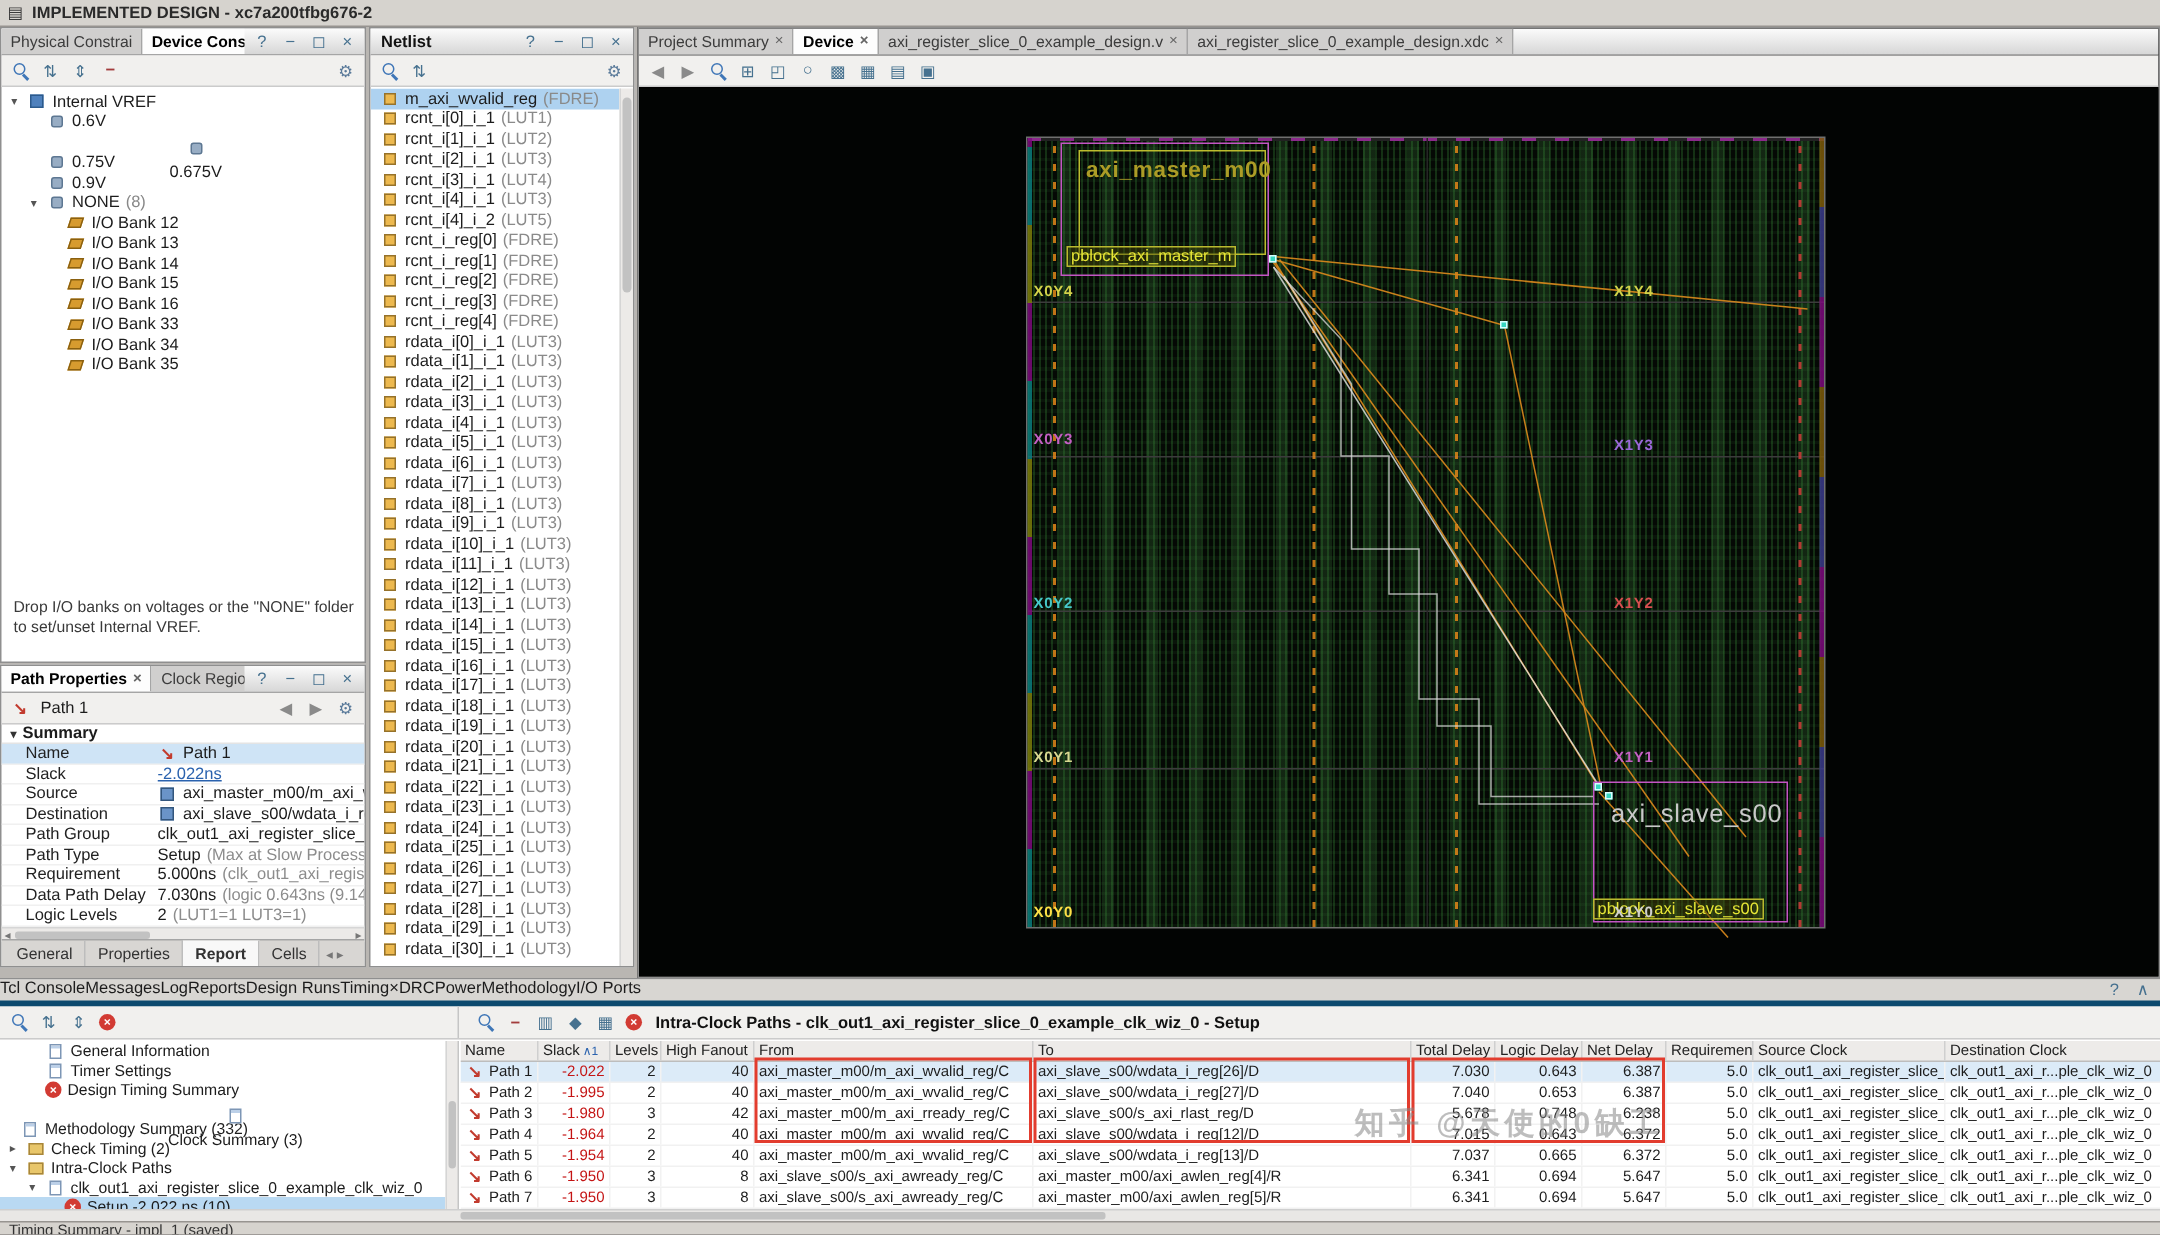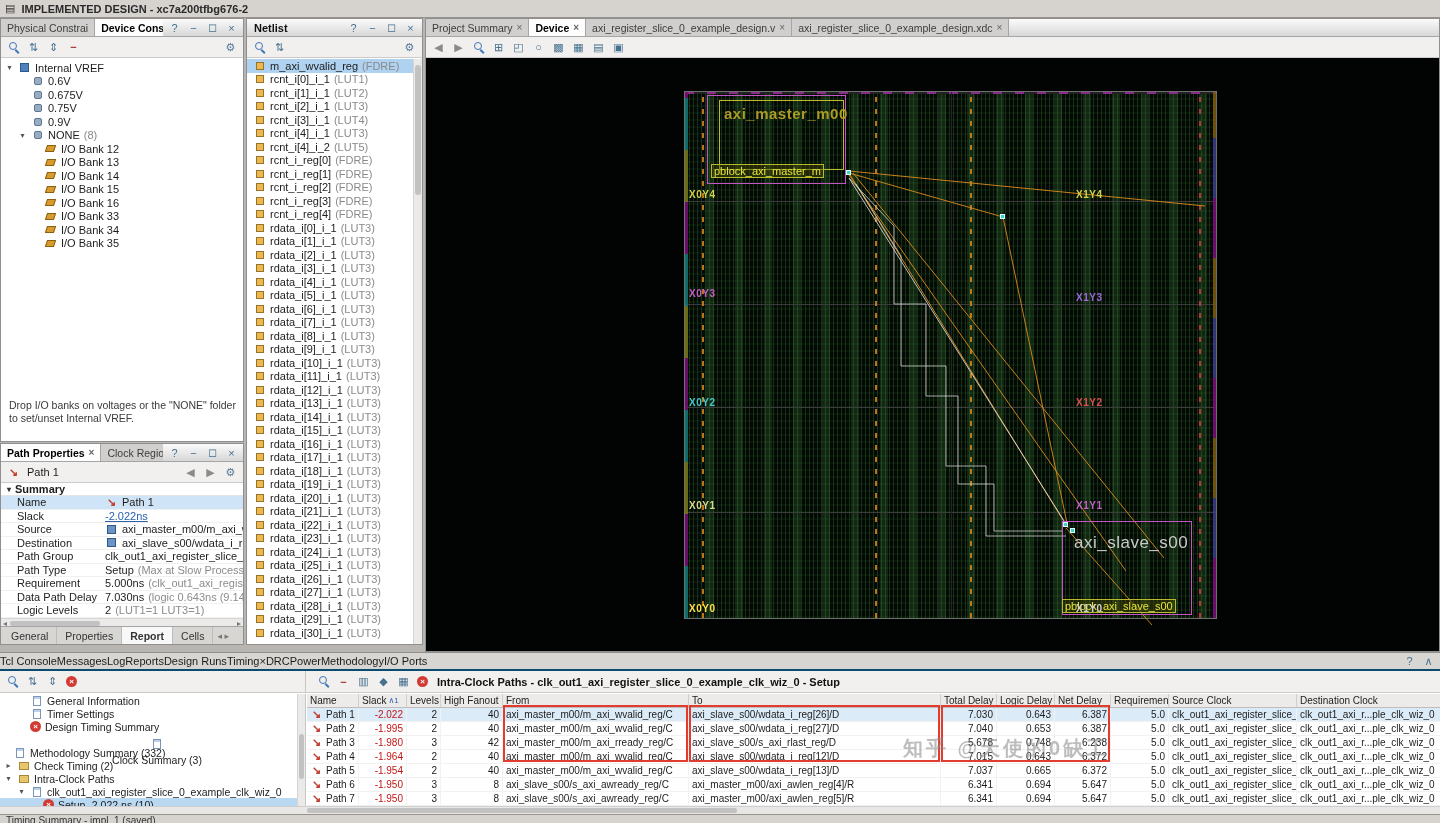--- a/index.html
+++ b/index.html
@@ -84,21 +84,21 @@
 #masterLabel{position:absolute;left:298px;top:46px;color:#ac9c26;font-size:15px;font-weight:bold;letter-spacing:.5px}
 #masterPbLabel{left:285px;top:105px}
 #slavePblock{left:636px;top:462px;width:130px;height:94px}
 #slaveLabel{position:absolute;left:648px;top:474px;color:#c9c9c9;font-size:17px;letter-spacing:.5px}
 #slavePbLabel{left:636px;top:540px}
 .pblabel{position:absolute;color:#e6e636;font-size:11px;border:1px solid #b9b92e;background:rgba(70,70,8,.45);padding:0 2px;line-height:12px;white-space:nowrap}
 .mk{position:absolute;width:5px;height:5px;background:#37d6c0;border:1px solid #d8ffff}
 #netsvg{position:absolute;left:0;top:0;pointer-events:none}
 
 #bottom{position:absolute;left:0;top:652px;width:1440px;height:162px;background:#fff;border-top:1px solid #8f8f8f}
-.btabs{height:18px;background:#d8d6d2;border-bottom:2px solid #0c4a6e;display:flex;align-items:center}
+.btabs{height:18px;background:#d8d6d2;border-bottom:4px solid #0c4a6e;display:flex;align-items:flex-start}
 .btoolbar{height:22px;background:#f1f0ee;border-bottom:1px solid #cbcbcb;display:flex;align-items:center;gap:7px;padding:0 6px}
 .bt-divider{width:1px;height:100%;background:#c5c5c5;flex:none}
 .bt-title{font-weight:bold;color:#111;margin-left:2px;white-space:nowrap}
 #btree{position:absolute;left:0;top:41px;width:297px;bottom:8px;overflow:hidden;background:#fff}
 #btreeScroll{top:41px;bottom:8px;left:297px;right:auto;width:9px;border-left:1px solid #d5d5d5;border-right:1px solid #c5c5c5}
 .btrow{display:flex;align-items:center;gap:4px;height:13px;font-size:10.5px;white-space:nowrap;cursor:default}
 .btrow.selected{background:#b9d9f2}
 .btrow .arrow{width:9px;text-align:center;color:#555;font-size:8px;flex:none}
 #ttablewrap{position:absolute;left:307px;top:41px;right:0;bottom:8px;overflow:hidden}
 .thead{display:flex;height:14px;background:#edebe9;border-bottom:1px solid #bdbdbd;font-size:10px;color:#222}
@@ -162,21 +162,21 @@
           </span>
           <span data-name="tree-item-label">Internal VREF</span>
         </div>
         <div class="trow" data-name="tree-item-0-6v" style="padding-left: 17px;">
           <span class="arrow" data-name="indent-spacer"></span>
           <span class="ico" data-name="volt-icon">
             <span class="i-volt"></span>
           </span>
           <span data-name="tree-item-label">0.6V</span>
         </div>
-        <div class="trow" data-name="tree-item-0-675v" style="padding-left: 17px;">
+        <div class="trow" data-name="tree-item-0-675v" style="padding-left: 17px; flex-direction: column;">
           <span class="arrow" data-name="indent-spacer"></span>
           <span class="ico" data-name="volt-icon">
             <span class="i-volt"></span>
           </span>
           <span data-name="tree-item-label">0.675V</span>
         </div>
         <div class="trow" data-name="tree-item-0-75v" style="padding-left: 17px;">
           <span class="arrow" data-name="indent-spacer"></span>
           <span class="ico" data-name="volt-icon">
             <span class="i-volt"></span>

